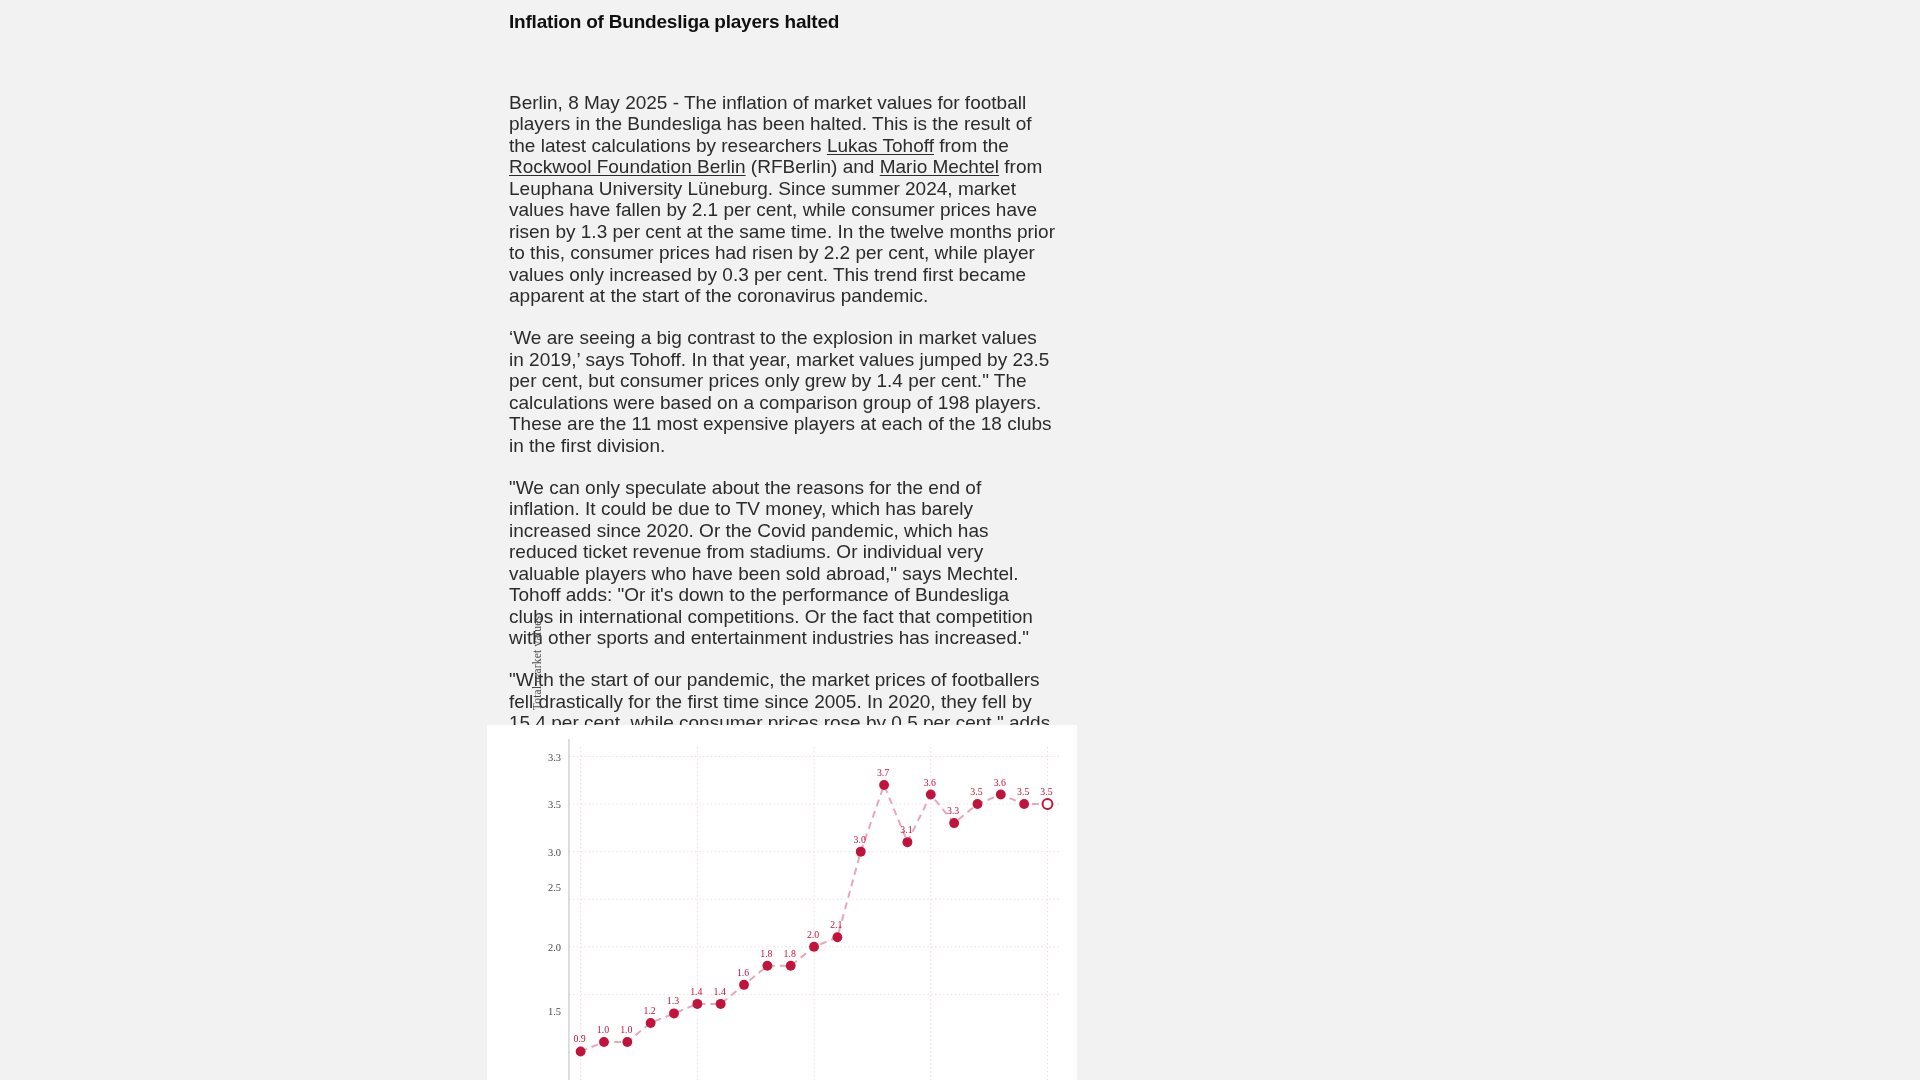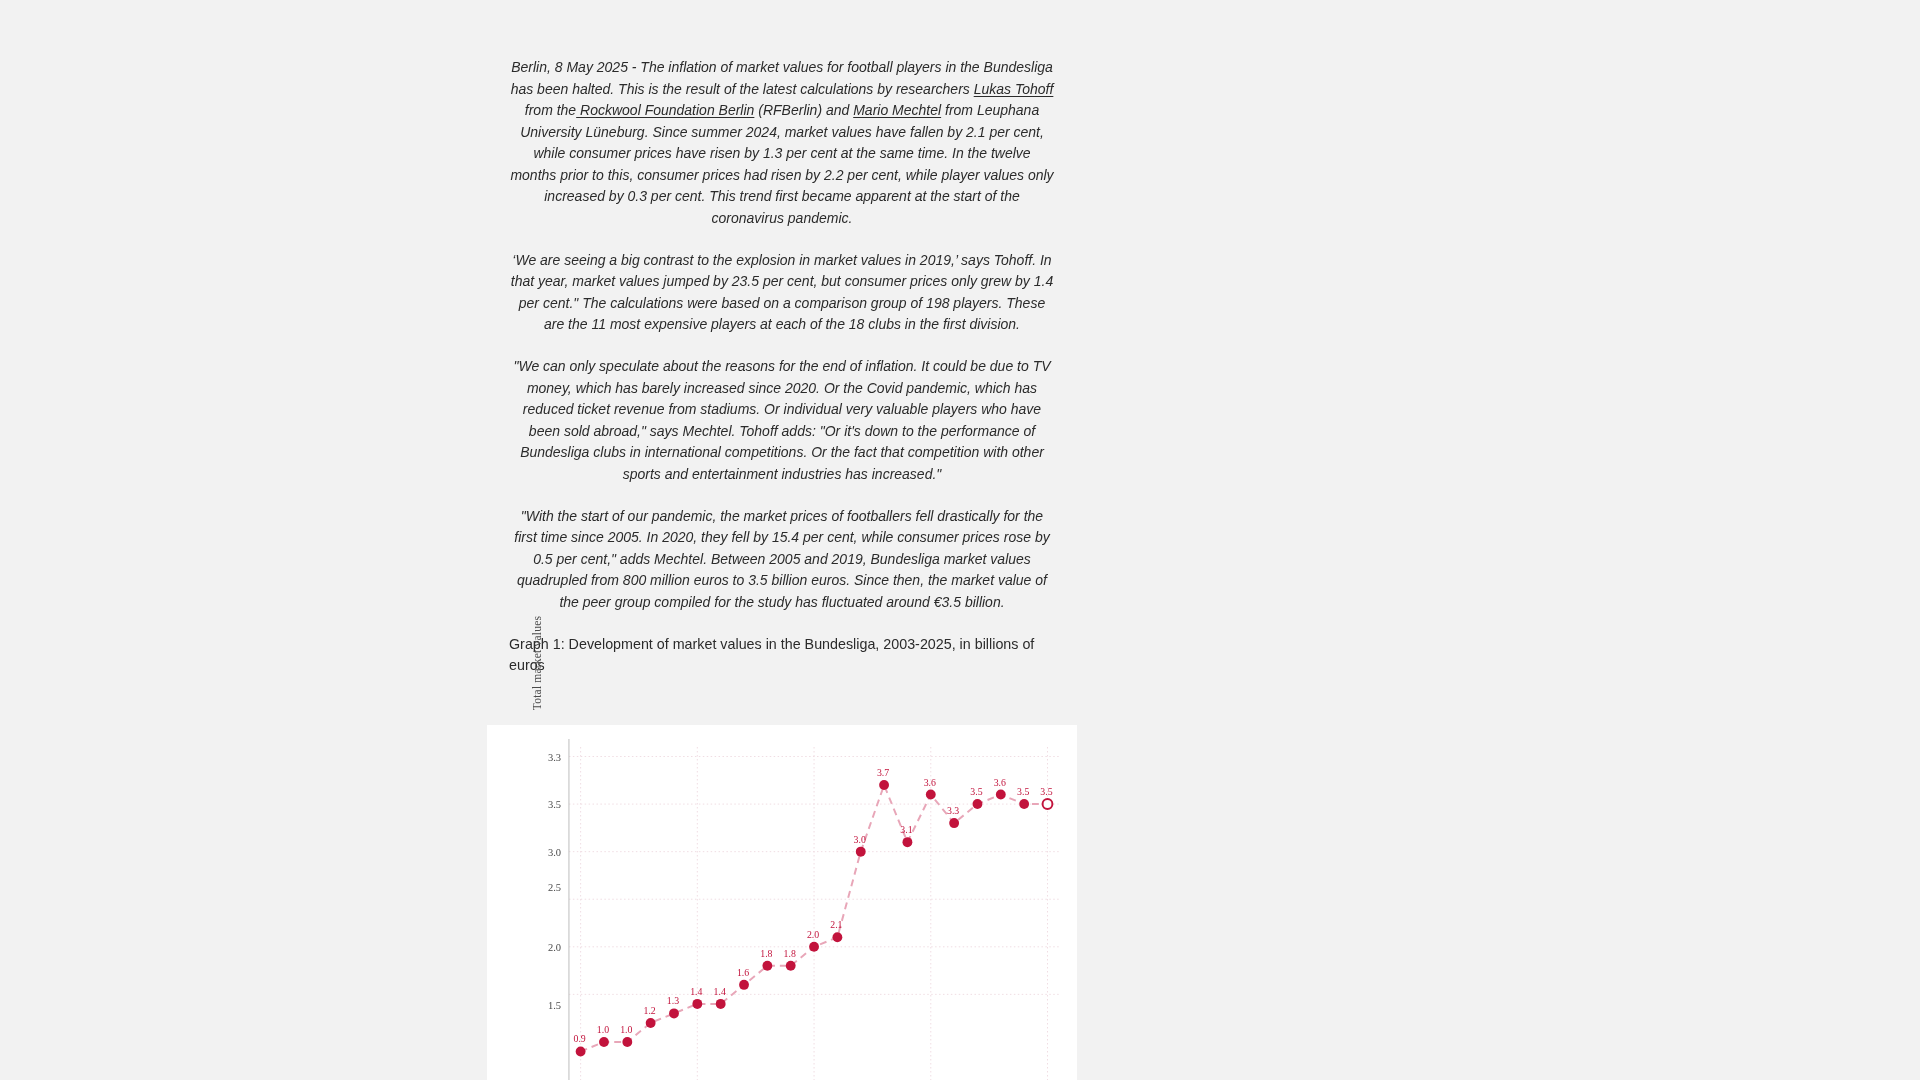--- a/index.html
+++ b/index.html
@@ -30,26 +30,25 @@
     color: #101010;
     letter-spacing: -0.2px;
     margin: 10px 0 0 0;
     line-height: 1.3;
     white-space: nowrap;
   }
   .body-copy {
     margin-top: 57px;
   }
   p.para {
-    font-size: 14px;
+    font-size: 19px;
     line-height: 21.5px;
     color: #2b2b2b;
     margin: 0 0 20.5px 0;
-    text-align: center;
-    font-style: italic;
+    text-align: left;
   }
   p.para:last-child { margin-bottom: 0; }
   a.inline-link {
     color: #2b2b2b;
     text-decoration: underline;
     text-underline-offset: 1.5px;
   }
   .caption {
     font-size: 14.3px;
     line-height: 21.5px;
@@ -122,20 +121,21 @@
     fill: #c2133c;
   }
 </style>
 </head>
 <body>
 
 <div class="page">
 
   <div class="article">
 
+    <h1 class="headline">Inflation of Bundesliga players halted</h1>
 
     <div class="body-copy">
 
       <p class="para">
         <span>Berlin, 8 May 2025 - The inflation of market values for football players in the Bundesliga has been halted. This is the result of the latest calculations by researchers </span><a class="inline-link" href="#">Lukas Tohoff</a><span> from the</span><a class="inline-link" href="#"> Rockwool Foundation Berlin</a><span> (RFBerlin) and </span><a class="inline-link" href="#">Mario Mechtel</a><span> from Leuphana University Lüneburg. Since summer 2024, market values have fallen by 2.1 per cent, while consumer prices have risen by 1.3 per cent at the same time. In the twelve months prior to this, consumer prices had risen by 2.2 per cent, while player values only increased by 0.3 per cent. This trend first became apparent at the start of the coronavirus pandemic.</span>
       </p>
 
       <p class="para">‘We are seeing a big contrast to the explosion in market values in 2019,’ says Tohoff. In that year, market values jumped by 23.5 per cent, but consumer prices only grew by 1.4 per cent." The calculations were based on a comparison group of 198 players. These are the 11 most expensive players at each of the 18 clubs in the first division.</p>
 
       <p class="para">"We can only speculate about the reasons for the end of inflation. It could be due to TV money, which has barely increased since 2020. Or the Covid pandemic, which has reduced ticket revenue from stadiums. Or individual very valuable players who have been sold abroad," says Mechtel. Tohoff adds: "Or it's down to the performance of Bundesliga clubs in international competitions. Or the fact that competition with other sports and entertainment industries has increased."</p>
@@ -148,21 +148,21 @@
   </div>
 
   <div class="chart-card">
     <div class="chart-inner">
 
       <div class="y-axis-title-wrap">
         <div class="y-axis-title">Total market values</div>
       </div>
 
       <div class="ylabels">
-          <div class="ylabel" style="top: 280px;">1.5</div>
+          <div class="ylabel" style="top: 286px;">1.5</div>
           <div class="ylabel" style="top: 221.8px;">2.0</div>
           <div class="ylabel" style="top: 162px;">2.5</div>
           <div class="ylabel" style="top: 126.657px;">3.0</div>
           <div class="ylabel" style="top: 79.0857px;">3.5</div>
           <div class="ylabel" style="top: 31.5143px;">3.3</div>
         </div>
 
       <div class="plot">
         <svg class="plot-svg" viewBox="0 0 512 347" preserveAspectRatio="none">
           <g id="grid-group">

